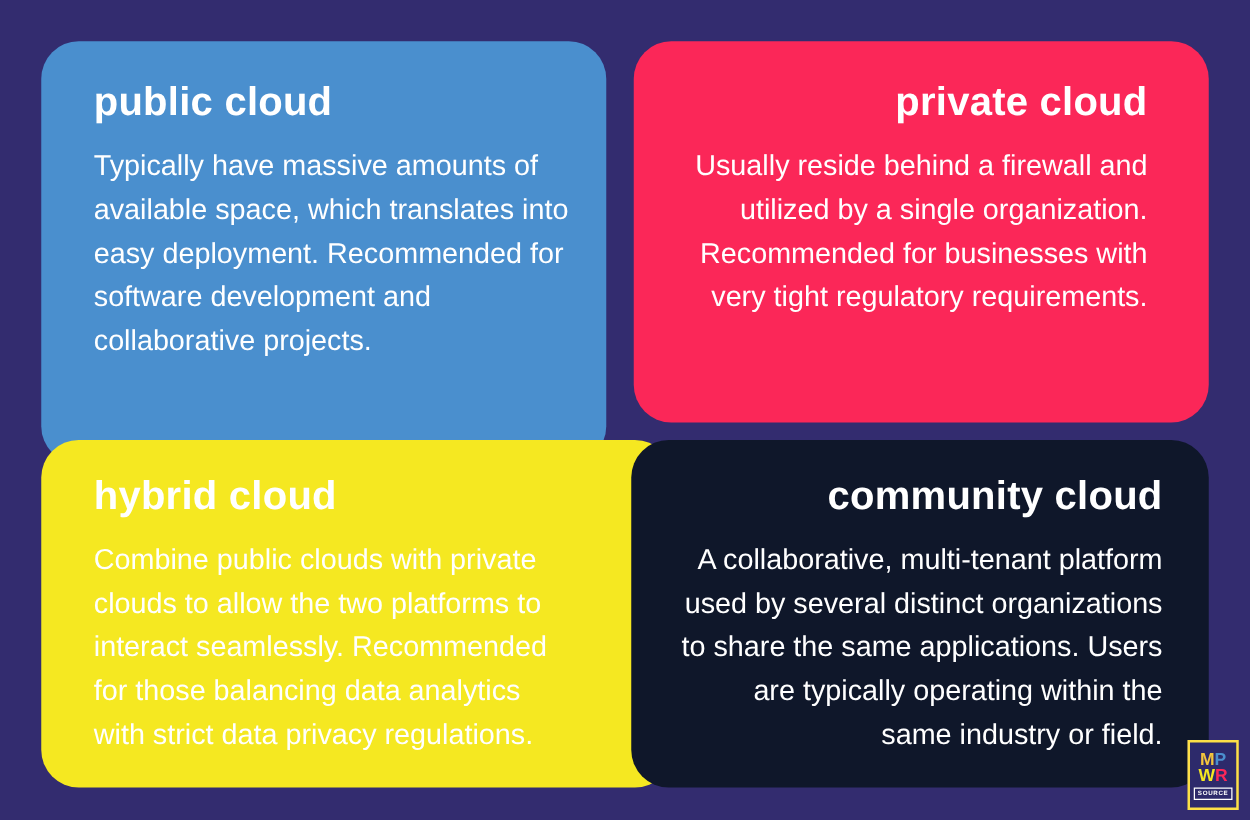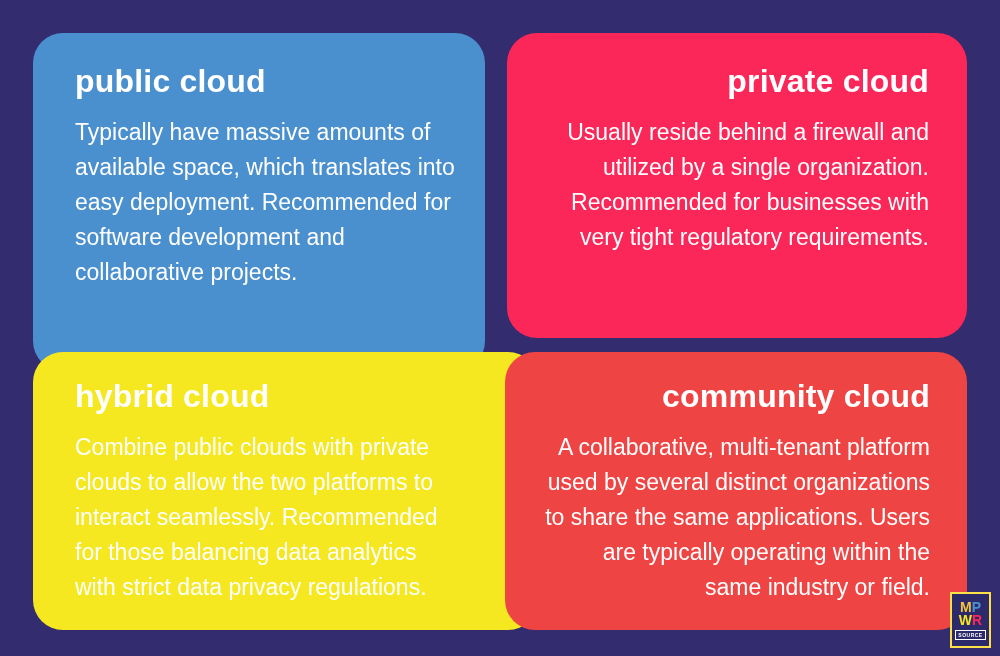--- a/index.html
+++ b/index.html
@@ -25,23 +25,23 @@
     letter-spacing:0.2px;
   }
   .card p {
     margin:0;
     font-size:23px;
     line-height:35px;
     font-weight:400;
     white-space:pre-line;
   }
   #card-public    { left:33px;  top:33px;  width:452px; height:338px; background:#4a8fce; padding:28px 24px 0 42px; }
-  #card-private   { left:507px; top:33px;  width:460px; height:305px; background:#fb2758; padding:28px 38px 0 24px; text-align:right; }
+  #card-private   { left:507px; top:33px;  width:460px; height:305px; background:#fb2758; padding:28px 49px 0 24px; text-align:right; }
   #card-hybrid    { left:33px;  top:352px; width:505px; height:278px; background:#f5e821; padding:24px 24px 0 42px; }
-  #card-community { left:505px; top:352px; width:462px; height:278px; background:#ef4444; padding:24px 37px 0 24px; text-align:right; }
+  #card-community { left:505px; top:352px; width:462px; height:278px; background:#0f172a; padding:24px 37px 0 24px; text-align:right; }
 
   .center-circle {
     position:absolute;
     left:404px; top:229px;
     width:170px; height:170px;
     background:#2d2a6b;
     border:12px solid rgba(255,255,255,0.38);
     border-radius:50%;
     display:flex;
     flex-direction:column;

